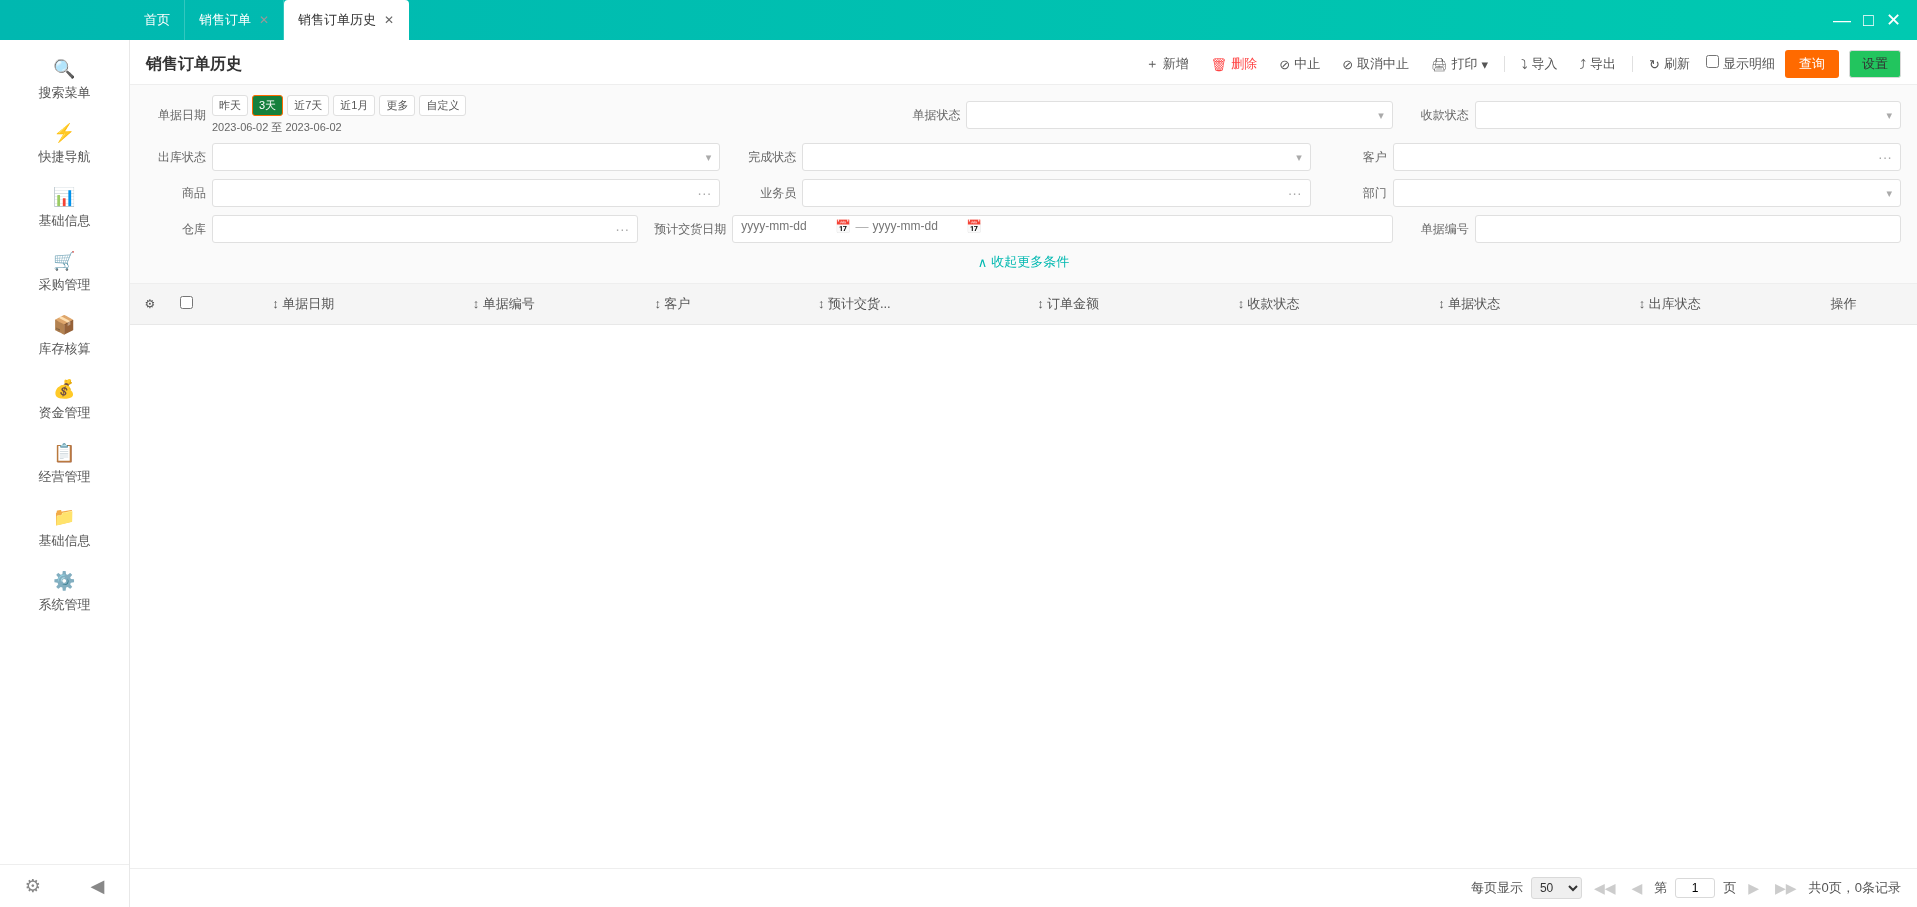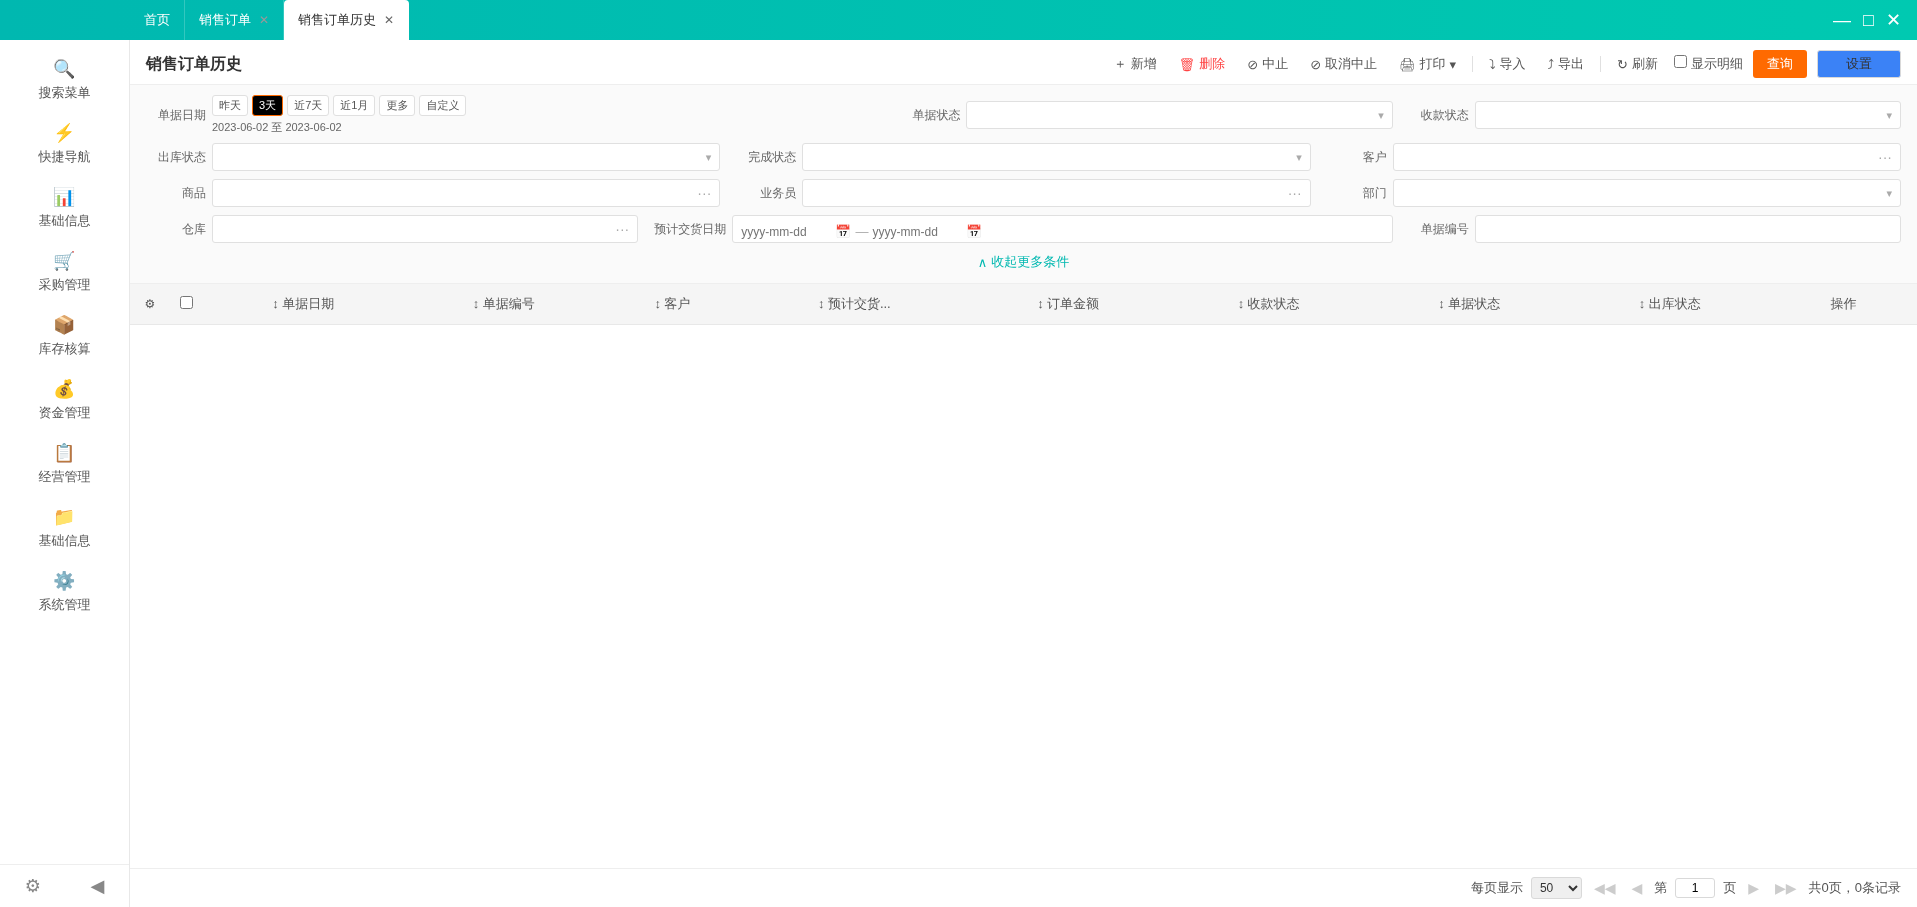--- a/index.html
+++ b/index.html
@@ -132,24 +132,24 @@
     .btn-primary {
       background: #ff6a00;
       color: #fff;
       border: none;
       padding: 5px 14px;
       border-radius: 3px;
       cursor: pointer;
       font-size: 13px;
     }
     .btn-default {
-      background: #3b82f6;
+      background: #22c55e;
       color: #333;
       border: 1px solid #d9d9d9;
-      padding: 4px 28px;
+      padding: 4px 12px;
       border-radius: 3px;
       cursor: pointer;
       font-size: 13px;
     }
     .checkbox-label { display: flex; align-items: flex-start; gap: 4px; font-size: 12px; color: #555; cursor: pointer; }
 
     
     .filter-area {
       padding: 10px 16px;
       border-bottom: 1px solid #eee;
@@ -196,42 +196,42 @@
     .date-btn {
       padding: 2px 6px;
       border-radius: 3px;
       border: 1px solid #e0e0e0;
       background: #fff;
       font-size: 11px;
       cursor: pointer;
       color: #555;
     }
     .date-btn.active {
-      background: #000000;
+      background: #15803d;
       color: #fff;
       border-color: #ff6a00;
     }
     .date-range-display {
       font-size: 11px;
       color: #666;
       margin-top: 2px;
     }
     .collapse-row {
       display: flex;
       justify-content: center;
       align-items: center;
       gap: 4px;
       color: #00b8b0;
       cursor: pointer;
       font-size: 12px;
       padding: 2px 0;
     }
     .filter-control.date-range {
       display: flex;
-      align-items: flex-end;
+      align-items: flex-start;
       gap: 4px;
       border: 1px solid #e0e0e0;
       border-radius: 3px;
       background: #fff;
       padding: 3px 8px;
     }
     .filter-control.date-range input {
       border: none;
       outline: none;
       font-size: 12px;

